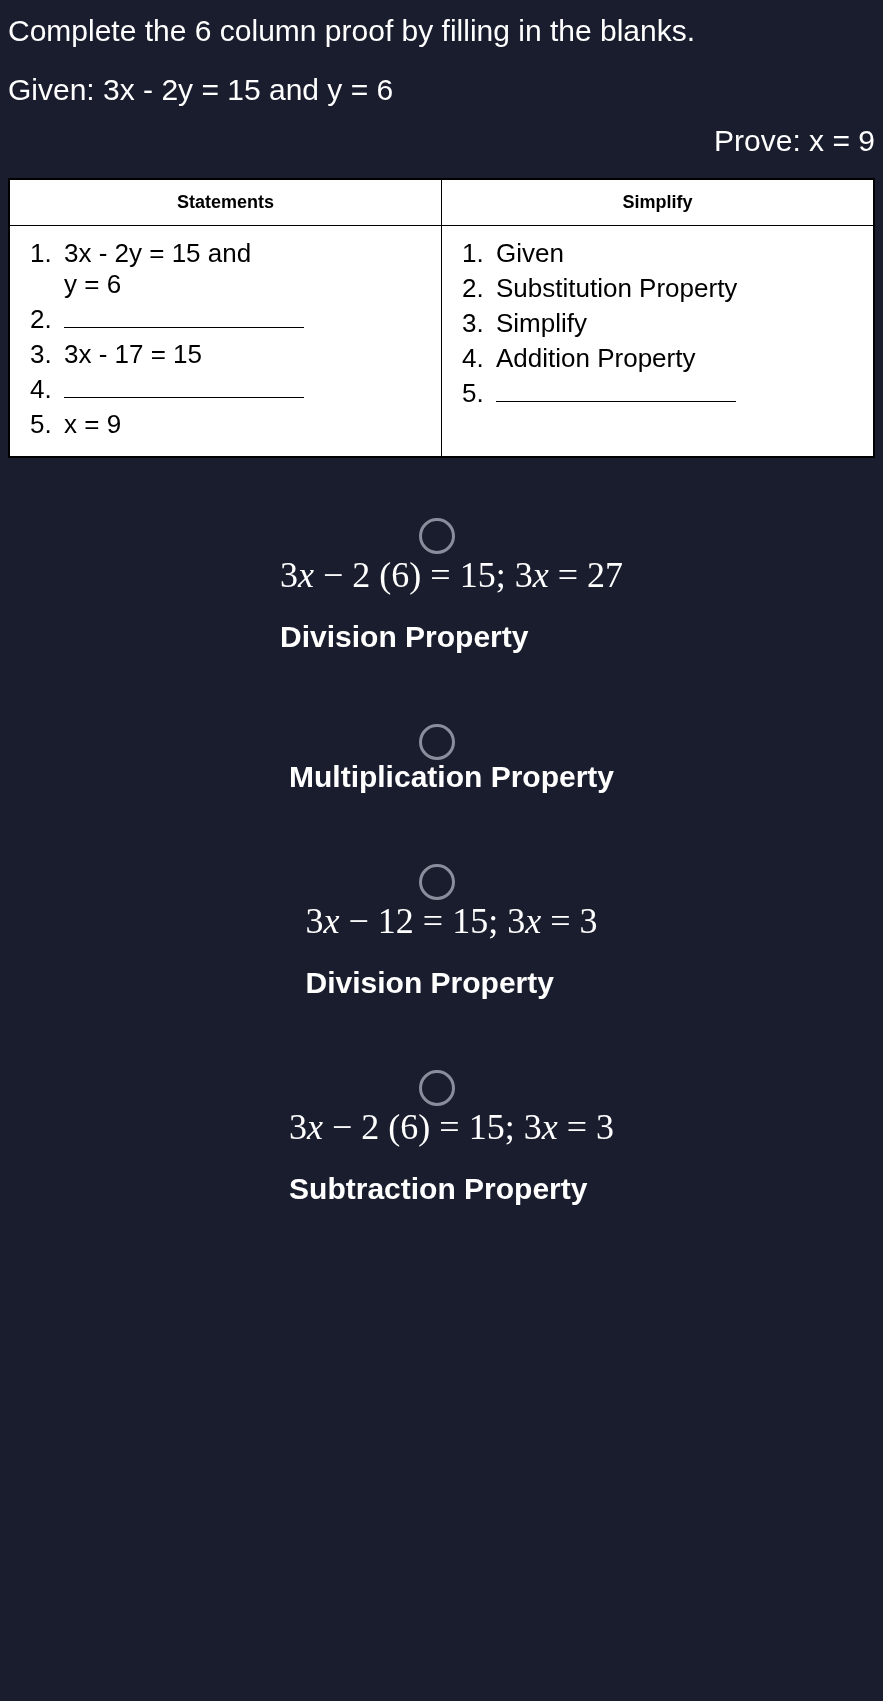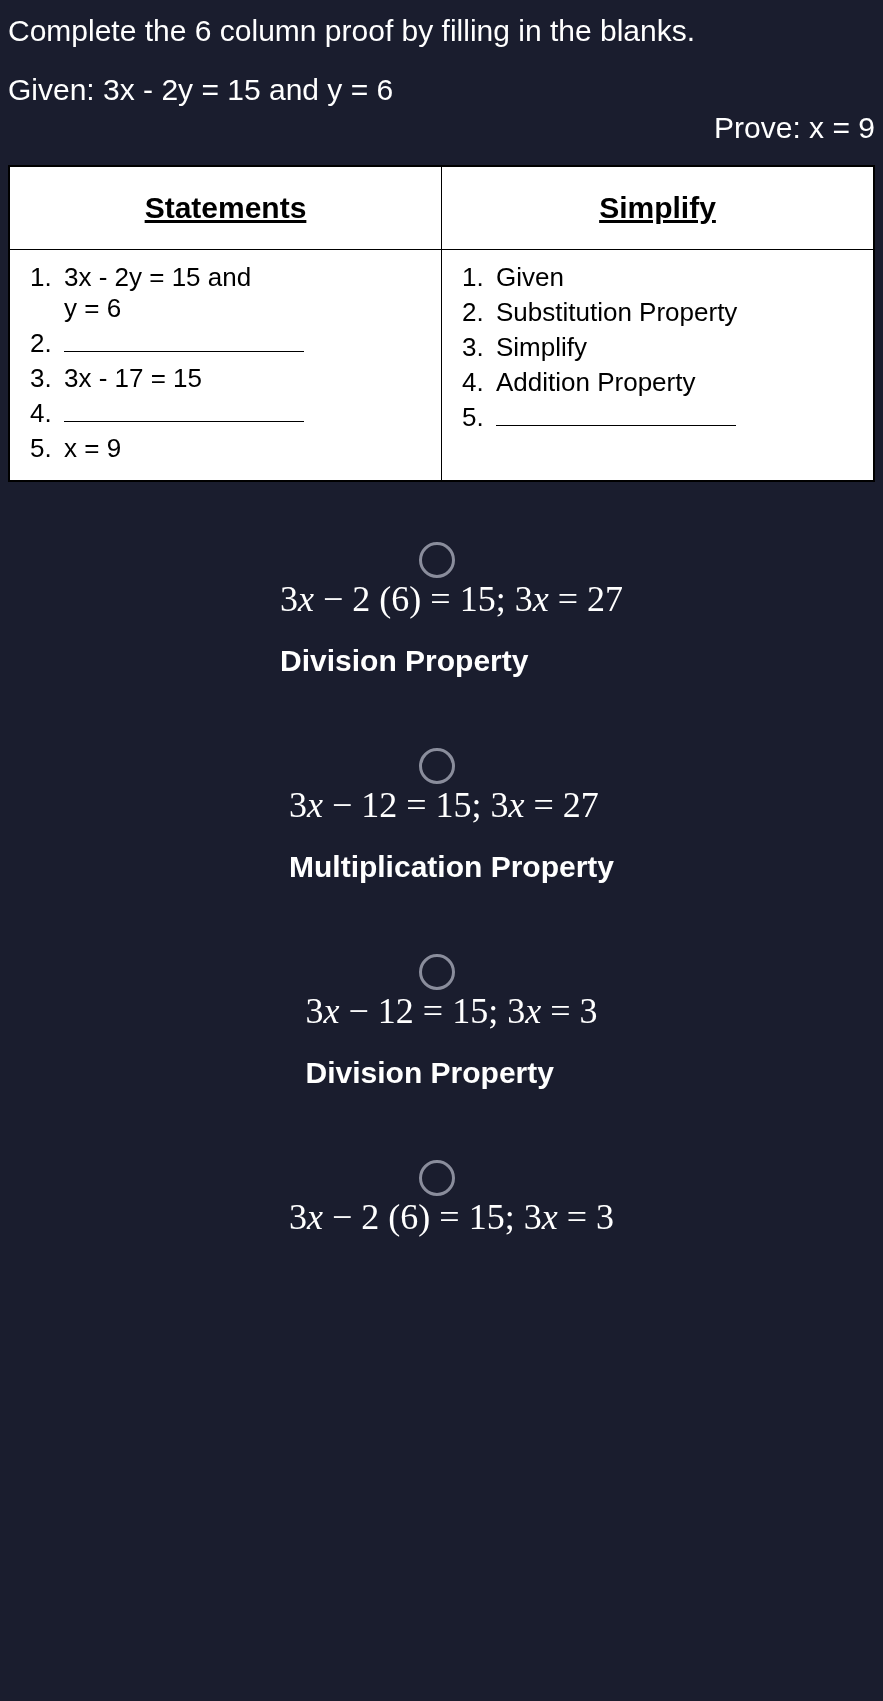--- a/index.html
+++ b/index.html
@@ -15,43 +15,42 @@
       width: 883px;
       min-height: 1701px;
     }
     .question-text {
       font-size: 30px;
       line-height: 1.5;
       margin-bottom: 20px;
     }
     .given-text {
       font-size: 30px;
-      margin-bottom: 4px;
+      margin-bottom: 17px;
     }
     .prove-text {
       font-size: 30px;
       margin-bottom: 20px;
       text-align: right;
     }
     .proof-table {
       width: 100%;
       border-collapse: collapse;
       background-color: #ffffff;
       color: #000000;
       border: 2px solid #000000;
       margin-bottom: 60px;
     }
     .proof-table th {
-      font-size: 30px;
+      font-size: 18px;
       font-weight: bold;
       text-align: center;
-      padding: 24px;
+      padding: 12px;
       border: 1px solid #000000;
       width: 50%;
-      text-decoration: underline;
     }
     .proof-table td {
       font-size: 26px;
       padding: 12px 20px;
       border: 1px solid #000000;
       vertical-align: top;
     }
     .proof-list {
       list-style: none;
     }
@@ -176,32 +175,32 @@
     <div class="radio-circle"></div>
     <div class="option-content">
       <div class="option-math">3<span class="math-x">x</span> − 2 (6) = 15; 3<span class="math-x">x</span> = 27</div>
       <div class="option-label">Division Property</div>
     </div>
   </div>
 
   <div class="option-row">
     <div class="radio-circle"></div>
     <div class="option-content">
-      <div class="option-math">3<span class="math-x">x</span> − 12 = 15; 3<span class="math-x">x</span> = 27</div>
       <div class="option-label">Multiplication Property</div>
     </div>
   </div>
 
   <div class="option-row">
     <div class="radio-circle"></div>
     <div class="option-content">
       <div class="option-math">3<span class="math-x">x</span> − 12 = 15; 3<span class="math-x">x</span> = 3</div>
       <div class="option-label">Division Property</div>
     </div>
   </div>
 
   <div class="option-row">
     <div class="radio-circle"></div>
     <div class="option-content">
       <div class="option-math">3<span class="math-x">x</span> − 2 (6) = 15; 3<span class="math-x">x</span> = 3</div>
+      <div class="option-label">Subtraction Property</div>
     </div>
   </div>
 </div>
 
 </body></html>

